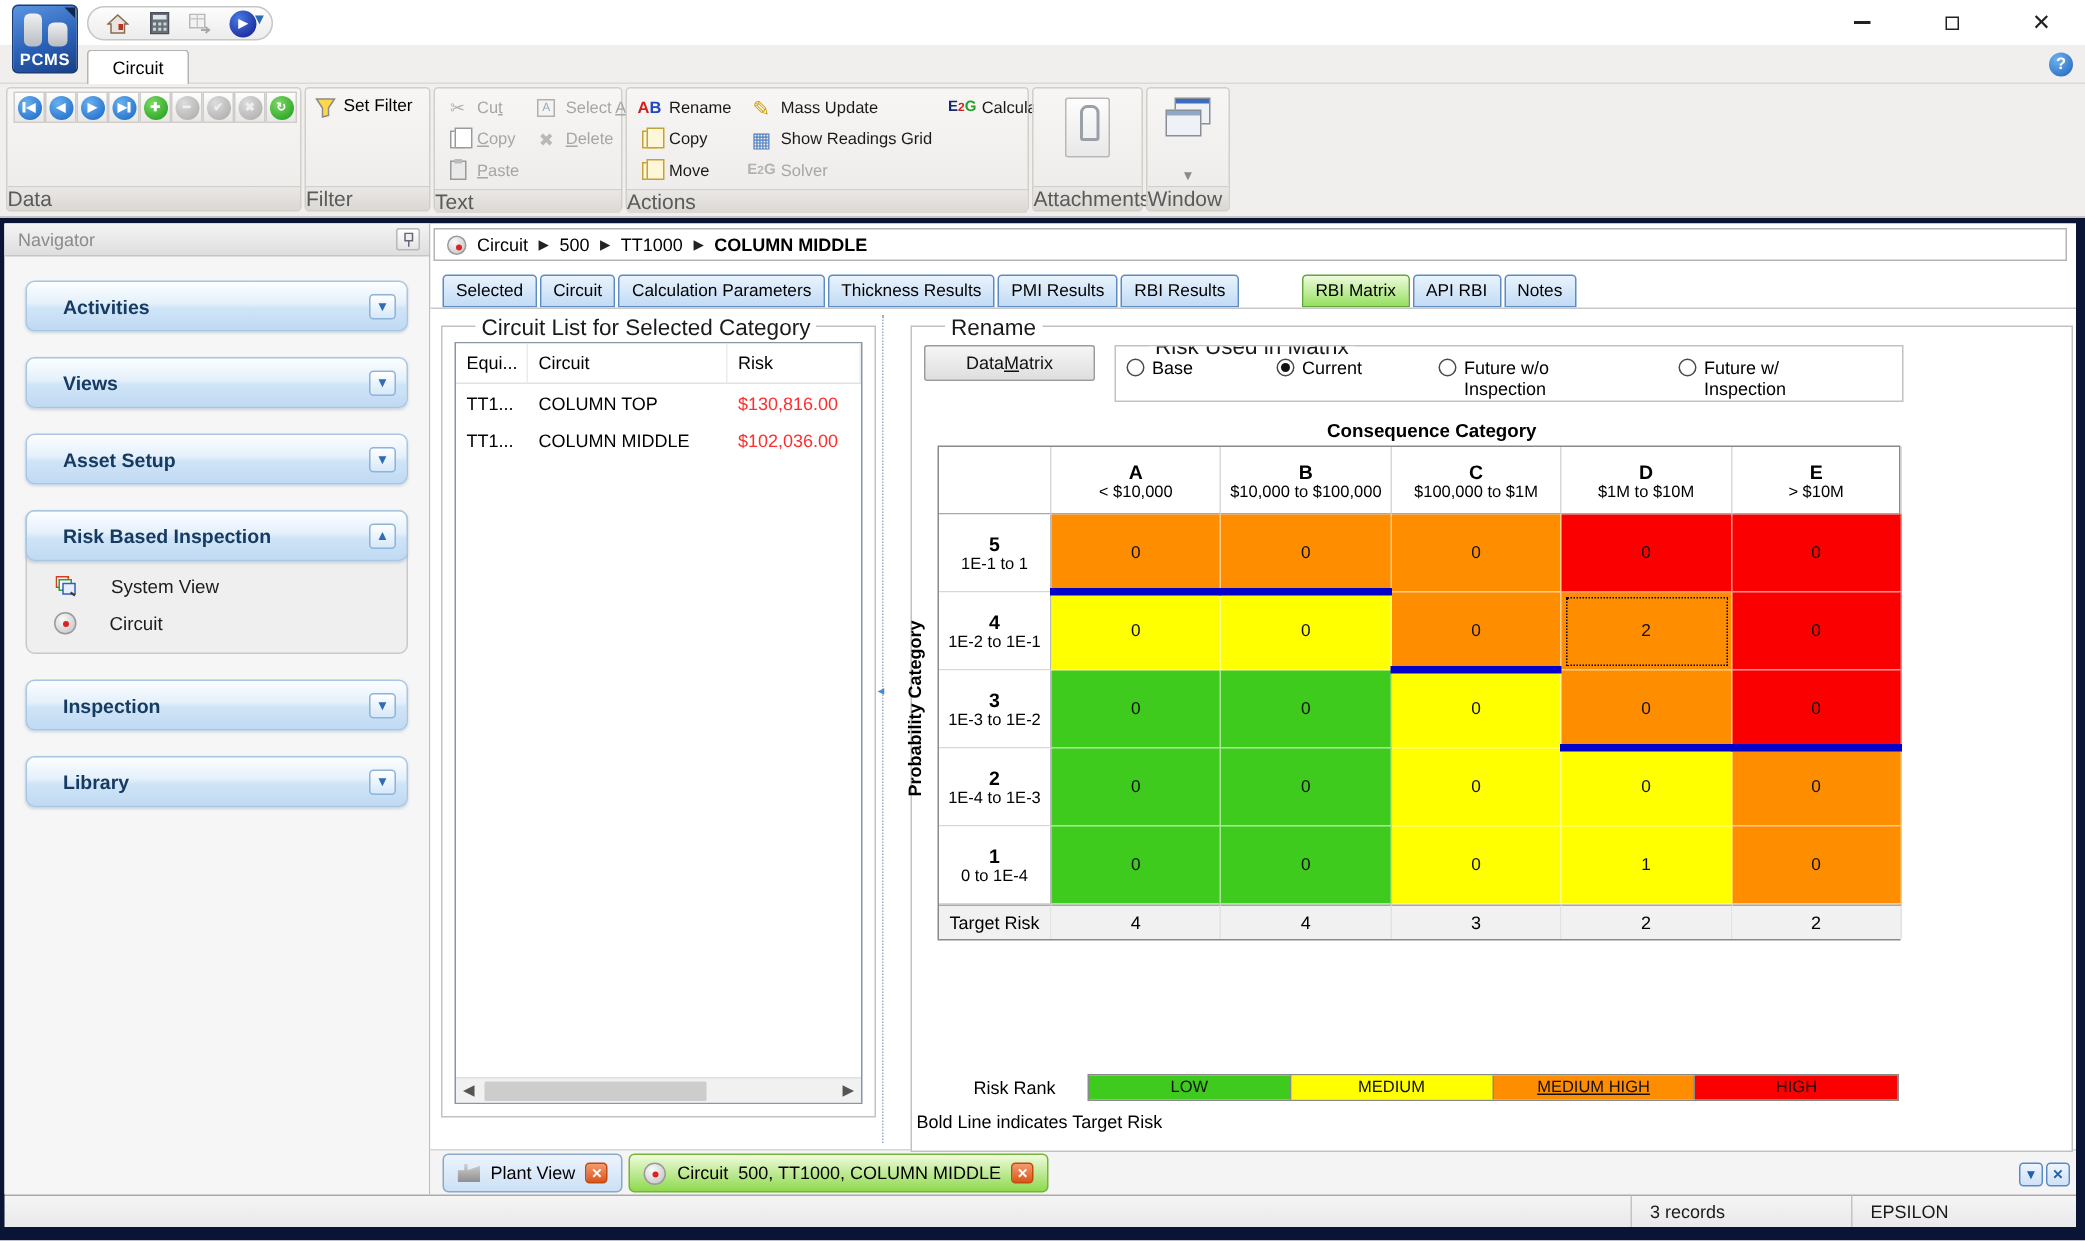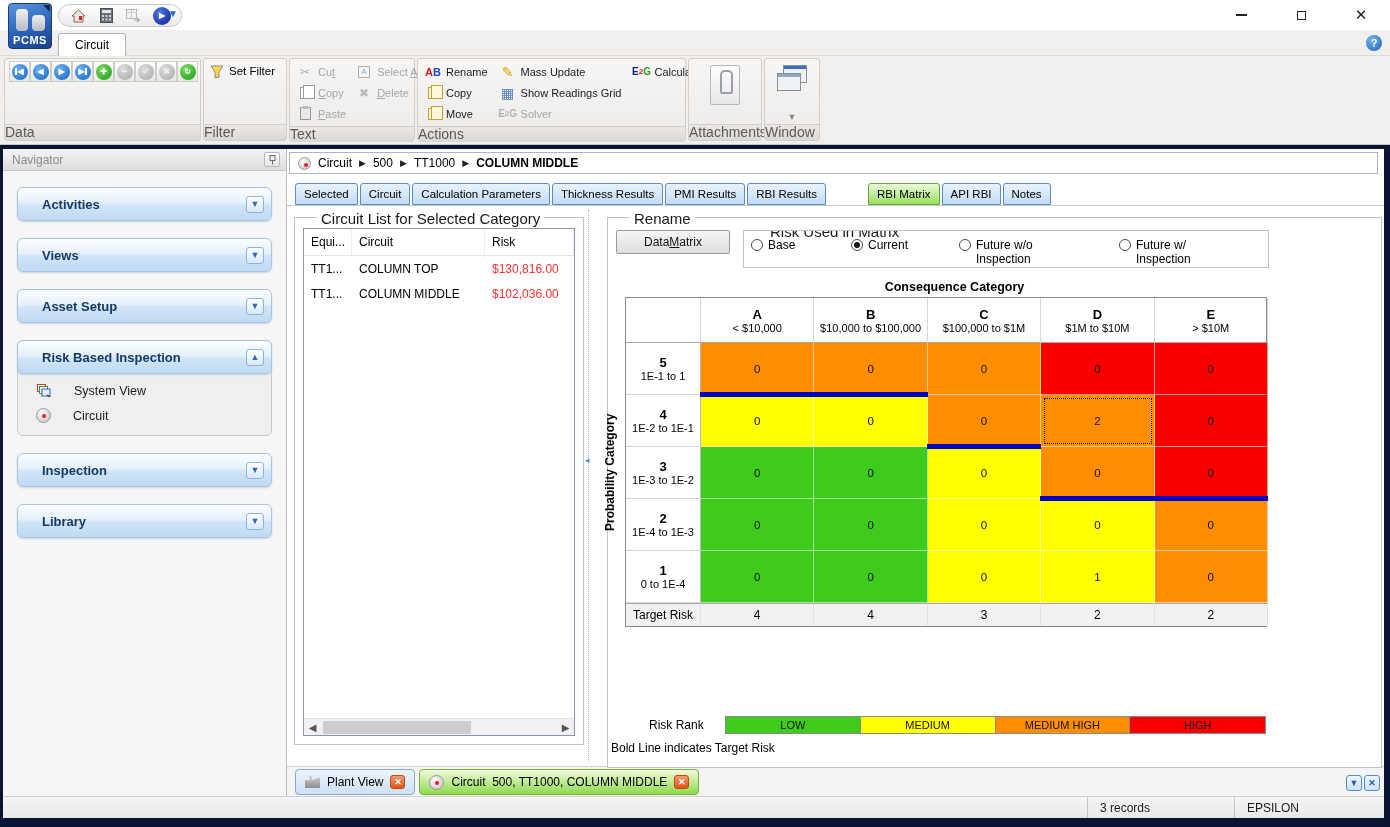--- a/index.html
+++ b/index.html
@@ -665,21 +665,21 @@
                 <div class="mxc mx-target">3</div>
                 <div class="mxc mx-target">2</div>
                 <div class="mxc mx-target">2</div>
               </div>
           </div>
           <div class="rank-row">
             <div class="rank-label">Risk Rank</div>
             <div class="rank-bar">
                 <div class="rank-seg" style="background: rgb(62, 203, 29);">LOW</div>
                 <div class="rank-seg" style="background: rgb(255, 255, 0);">MEDIUM</div>
-                <div class="rank-seg" style="background: rgb(255, 141, 0);">MEDIUM HIGH</div>
+                <div class="rank-seg" style="background: rgb(255, 141, 0); text-decoration: underline;">MEDIUM HIGH</div>
                 <div class="rank-seg" style="background: rgb(250, 0, 0);">HIGH</div>
               </div>
           </div>
           <div class="mx-note">Bold Line indicates Target Risk</div>
         </div>
       </div>
 
       <div class="doc-tabbar">
         <span style="display:flex;gap:4px;align-items:flex-end;">
             <div class="dtab"><span class="plant-ico"></span><span>Plant View</span><span class="dtab-close">✕</span></div>

